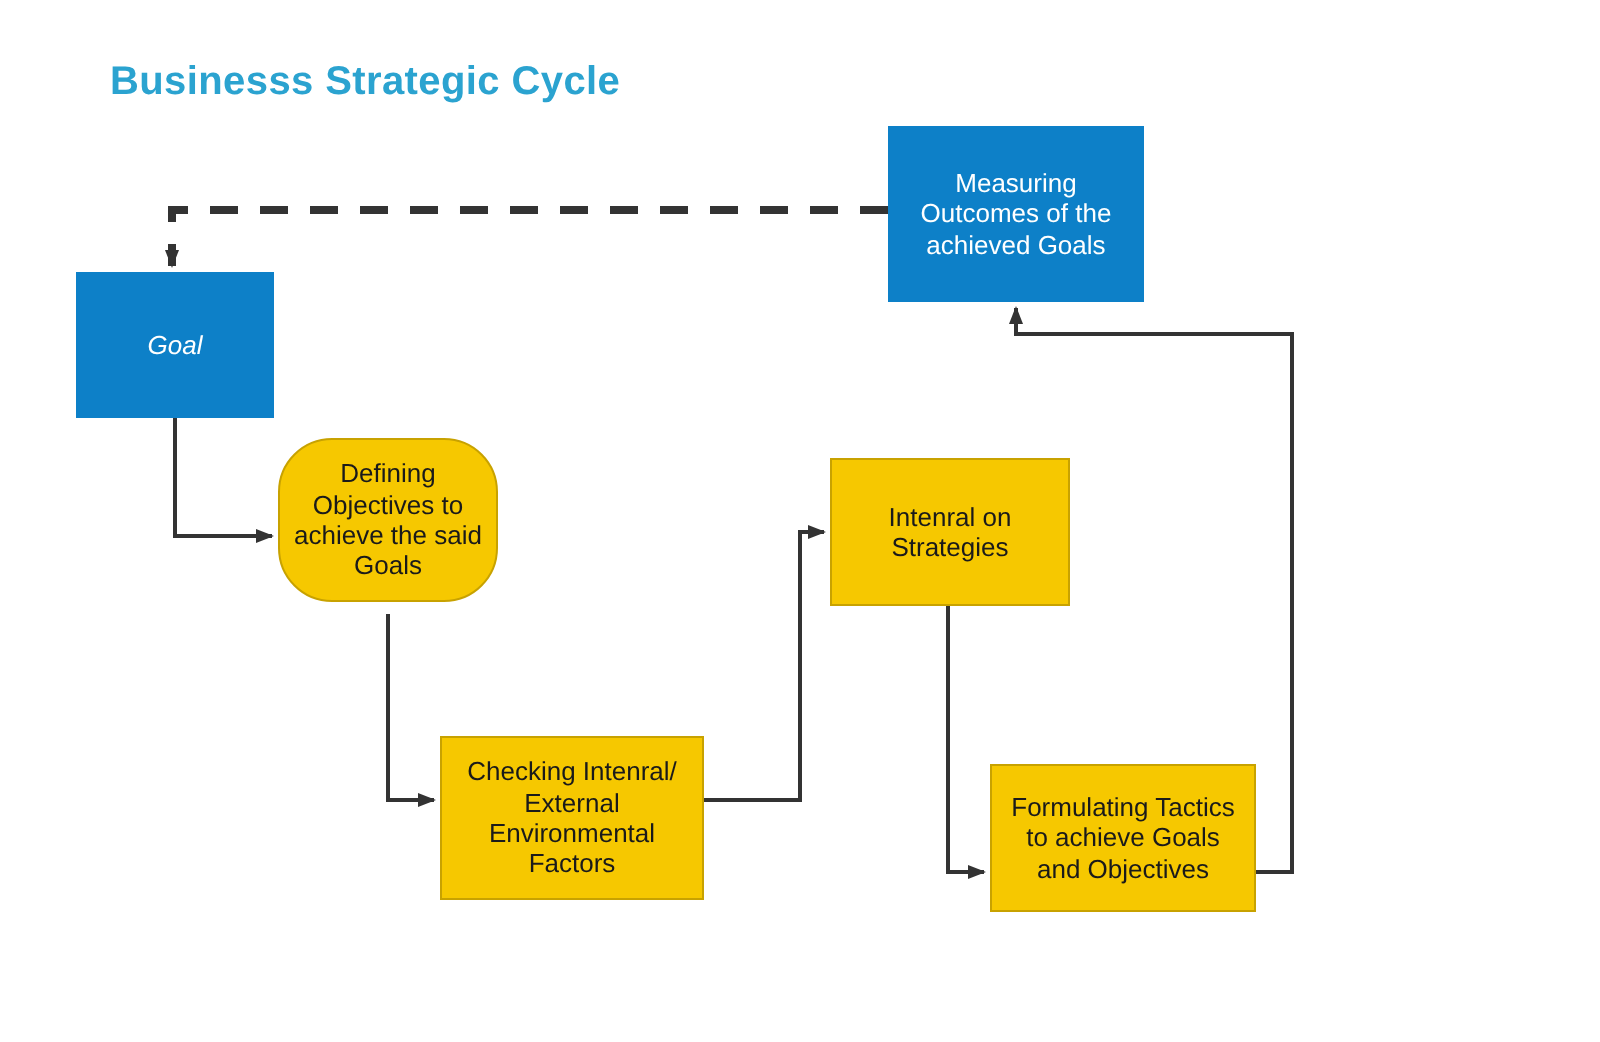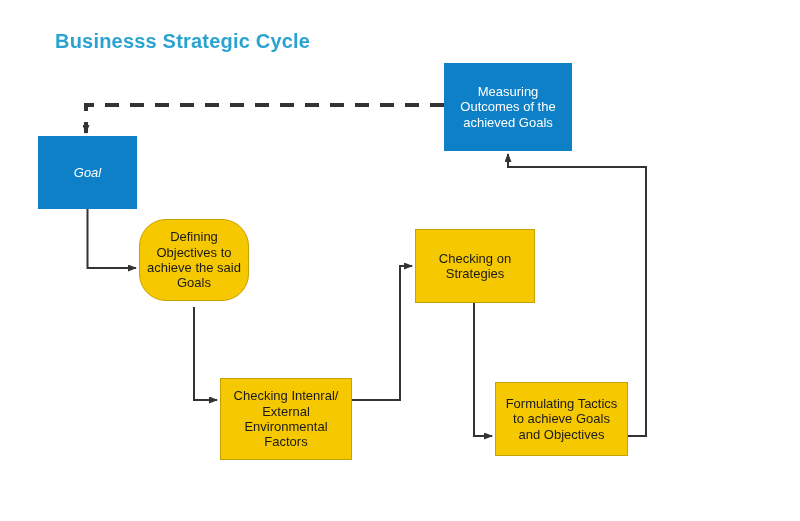--- a/index.html
+++ b/index.html
@@ -92,28 +92,28 @@
   <div id="node-layer">
       <div class="node node-blue" style="left: 38px; top: 136px; width: 99px; height: 73px; font-style: italic;">
         <span class="node-text">Goal</span>
       </div>
       <div class="node node-yellow" style="left: 139px; top: 219px; width: 110px; height: 82px; border-radius: 27px;">
         <span class="node-text">Defining
 Objectives to
 achieve the said
 Goals</span>
       </div>
-      <div class="node node-yellow" style="left: 220px; top: 378px; width: 132px; height: 82px;">
+      <div class="node node-yellow" style="left: 220px; top: 368px; width: 132px; height: 82px;">
         <span class="node-text">Checking Intenral/
 External
 Environmental
 Factors</span>
       </div>
       <div class="node node-yellow" style="left: 415px; top: 229px; width: 120px; height: 74px;">
-        <span class="node-text">Checking on
+        <span class="node-text">Intenral on
 Strategies</span>
       </div>
       <div class="node node-yellow" style="left: 495px; top: 382px; width: 133px; height: 74px;">
         <span class="node-text">Formulating Tactics
 to achieve Goals
 and Objectives</span>
       </div>
       <div class="node node-blue" style="left: 444px; top: 63px; width: 128px; height: 88px;">
         <span class="node-text">Measuring
 Outcomes of the

